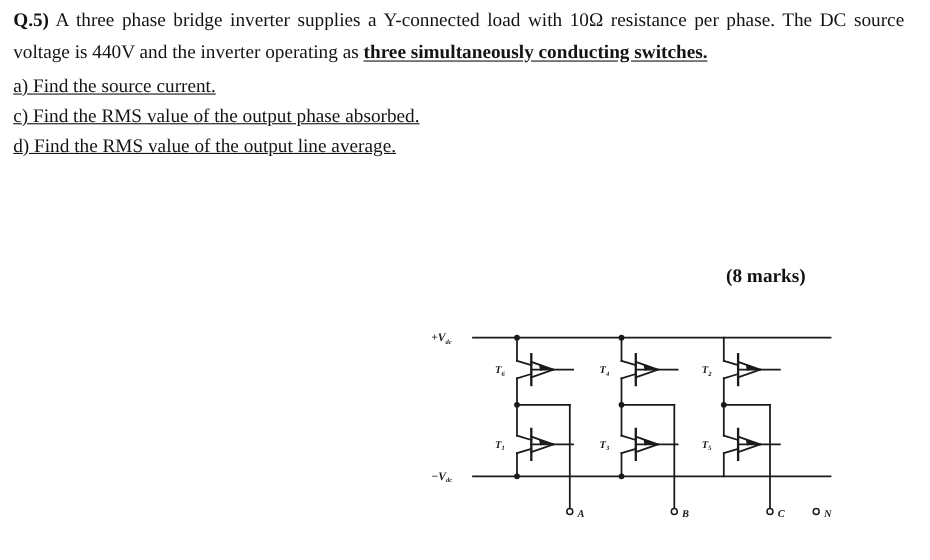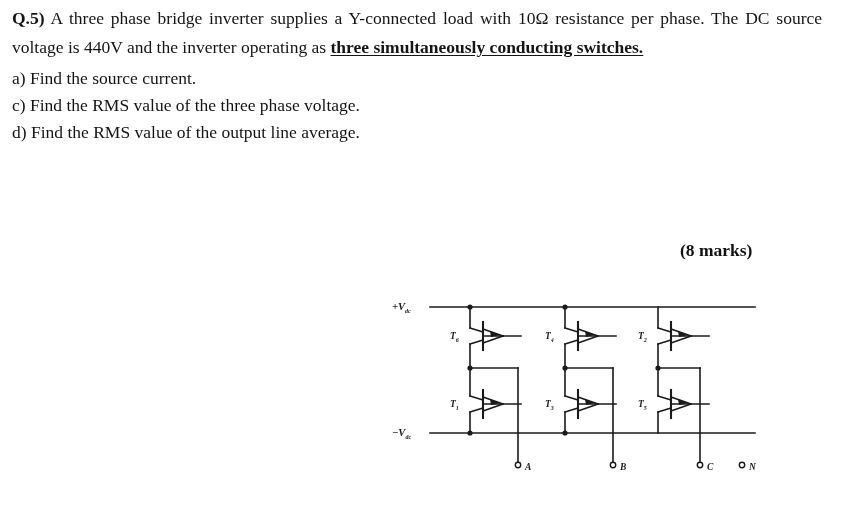--- a/index.html
+++ b/index.html
@@ -47,25 +47,26 @@
   }
 
   .qitems {
     margin-top: 4px;
   }
   .qitem {
     font-size: 17.5px;
     line-height: 27px;
     color: #141414;
     white-space: nowrap;
+    text-decoration: underline;
   }
 
   .marks {
     position: absolute;
-    left: 680px;
+    left: 660px;
     top: 240px;
     font-size: 17.5px;
     font-weight: bold;
     color: #111111;
   }
 
   
   .figure {
     position: absolute;
     left: 390px;
@@ -91,21 +92,21 @@
 <div class="page">
 
   <div class="qtext">
 
     <div class="para">
       <span class="qlabel">Q.5)</span><span> A three phase bridge inverter supplies a Y-connected load with 10Ω resistance per phase. The DC source voltage is 440V and the inverter operating as </span><span class="emph">three simultaneously conducting switches.</span>
     </div>
 
     <div class="qitems">
       <div class="qitem">a) Find the source current.</div>
-      <div class="qitem">c) Find the RMS value of the three phase voltage.</div>
+      <div class="qitem">c) Find the RMS value of the output phase absorbed.</div>
       <div class="qitem">d) Find the RMS value of the output line average.</div>
     </div>
 
   </div>
 
   <div class="marks">(8 marks)</div>
 
   <div class="figure">
     <svg width="400" height="200" viewBox="0 0 400 200" xmlns="http://www.w3.org/2000/svg">
       <g stroke="#1a1a1a" stroke-width="1.6" fill="none" stroke-linecap="square">

